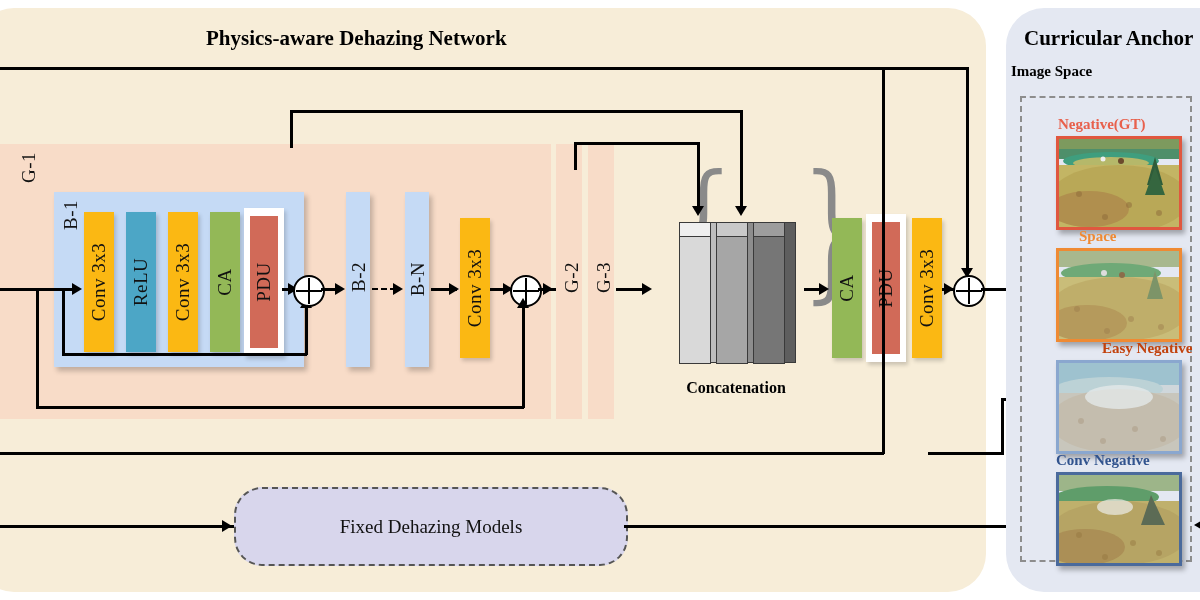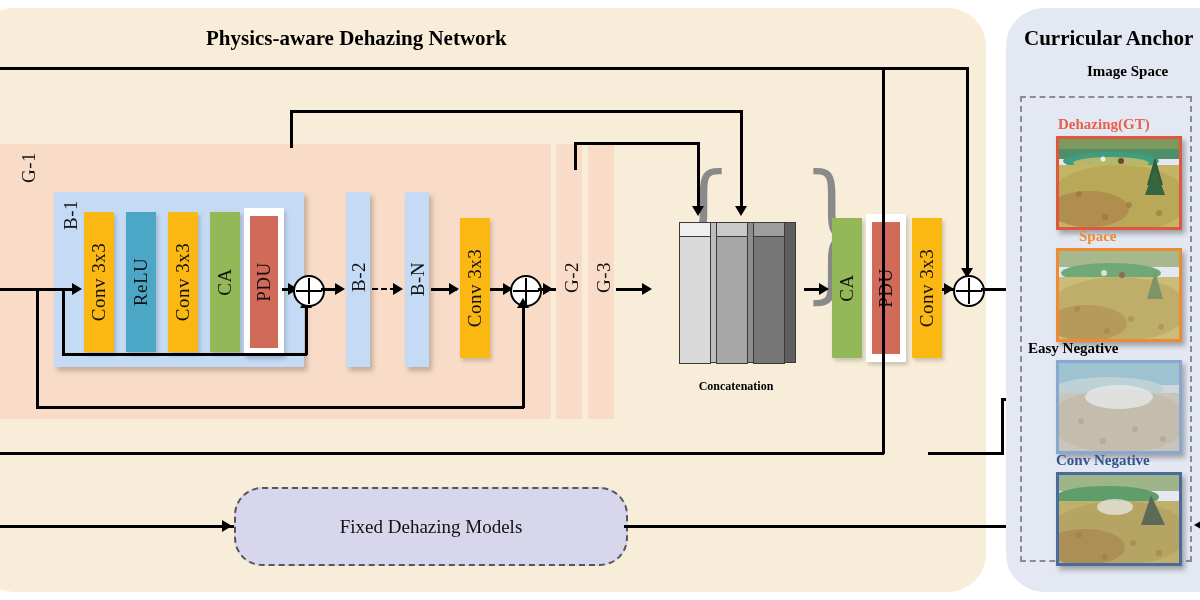--- a/index.html
+++ b/index.html
@@ -10,21 +10,21 @@
   
   .panel-left{position:absolute;left:-40px;top:8px;width:1010px;height:584px;
       background:#f7edd8;border-radius:38px;}
   .panel-right{position:absolute;left:990px;top:8px;width:250px;height:584px;
       background:#e4e8f2;border-radius:38px;}
 
   .panel-title{position:absolute;font-weight:bold;color:#000;
       font-family:"Liberation Serif","DejaVu Serif",serif;white-space:nowrap;}
   #title-left{left:190px;top:26px;font-size:21px;}
   #title-right{left:1008px;top:26px;font-size:21px;}
-  #subtitle-right{left:1071px;top:63px;font-size:15px;font-weight:bold;}
+  #subtitle-right{left:995px;top:63px;font-size:15px;font-weight:bold;}
 
   
   .group-g1{position:absolute;left:-60px;top:144px;width:595px;height:275px;
       background:#f8dcc8;}
   .group-g2{position:absolute;left:540px;top:144px;width:26px;height:275px;
       background:#f8dcc8;}
   .group-g3{position:absolute;left:572px;top:144px;width:26px;height:275px;
       background:#f8dcc8;}
 
   .blockbox{position:absolute;background:#c5daf5;
@@ -74,21 +74,21 @@
   .cuboid{position:absolute;}
   .cuboid .face{position:absolute;left:0;top:14px;width:100%;height:calc(100% - 14px);
       border:1.6px solid #3a3a3a;}
   .cuboid .top{position:absolute;left:0;top:0;width:100%;height:15px;
       border:1.6px solid #3a3a3a;transform-origin:bottom left;}
   .cuboid .side{position:absolute;right:-13px;top:0;width:14px;height:calc(100% - 1px);
       border:1.6px solid #3a3a3a;}
   .brace{position:absolute;color:#8a8a8a;font-size:150px;line-height:1;
       font-family:"DejaVu Sans",sans-serif;font-weight:300;}
   #concat-caption{position:absolute;left:650px;top:379px;width:140px;text-align:center;
-      font-size:12px;font-weight:bold;color:#000;}
+      font-size:16px;font-weight:bold;color:#000;}
 
   
   #fdm{position:absolute;left:218px;top:487px;width:390px;height:75px;
       background:#d8d6ec;border:2.4px dashed #555;border-radius:28px;
       display:flex;flex-direction:column;align-items:center;justify-content:center;
       font-size:19px;color:#111;line-height:1.25;}
 
   
   .dashcol{position:absolute;border:2.6px dashed #8d8d8d;}
   #dash-img{left:1004px;top:96px;width:168px;height:462px;}
@@ -257,21 +257,21 @@
   <div class="arrowR" style="left:996px;top:520px;"></div>
 
   <div class="panel-right"></div>
   <div class="panel-title" id="title-right">Curricular Anchor</div>
   <div class="panel-title" id="subtitle-right">Image Space</div>
 
   <div class="dashcol" id="dash-img"></div>
   <div class="dashcol" id="dash-feat"></div>
   <div class="dashcol" id="dash-feat2"></div>
 
-  <div class="imglabel" style="left:1042px;top:116px;color:#e8604c;">Dehazing(GT)</div>
+  <div class="imglabel" style="left:1042px;top:116px;color:#e8604c;">Negative(GT)</div>
   <div class="imgcard" style="left:1040px;top:136px;width:120px;height:88px;border:3px solid #e0573f;">
     <svg class="sky" viewBox="0 0 120 88" preserveAspectRatio="none">
       <rect x="0" y="0" width="120" height="14" fill="#7d9a5e"></rect>
       <rect x="0" y="10" width="120" height="10" fill="#4e8f6a"></rect>
       <ellipse cx="52" cy="22" rx="48" ry="9" fill="#3f9e7e"></ellipse>
       <ellipse cx="52" cy="24" rx="38" ry="6" fill="#b5b86a"></ellipse>
       <rect x="0" y="26" width="120" height="62" fill="#c3b564"></rect>
       <ellipse cx="60" cy="60" rx="70" ry="34" fill="#b9a857"></ellipse>
       <ellipse cx="30" cy="70" rx="40" ry="18" fill="#b08f4e"></ellipse>
       <path d="M96 18 L104 46 L88 46 Z" fill="#2f5c3a"></path>
@@ -300,21 +300,21 @@
       <circle cx="63" cy="24" r="3" fill="#8a6d4a"></circle>
       <g fill="#9c7c4c" opacity=".45">
         <circle cx="18" cy="58" r="3"></circle>
           <circle cx="72" cy="68" r="3"></circle>
         <circle cx="102" cy="76" r="3"></circle>
           <circle cx="48" cy="80" r="3"></circle>
       </g>
     </svg>
   </div>
 
-  <div class="imglabel" style="left:1012px;top:340px;color:#000000;">Easy Negative</div>
+  <div class="imglabel" style="left:1086px;top:340px;color:#c2410c;">Easy Negative</div>
   <div class="imgcard" style="left:1040px;top:360px;width:120px;height:88px;border:3px solid #8aa7cf;">
     <svg class="sky" viewBox="0 0 120 88" preserveAspectRatio="none">
       <rect x="0" y="0" width="120" height="88" fill="#cfd7db"></rect>
       <rect x="0" y="0" width="120" height="22" fill="#9ec2cf"></rect>
       <ellipse cx="50" cy="26" rx="54" ry="12" fill="#bcd2d6"></ellipse>
       <rect x="0" y="30" width="120" height="58" fill="#c8c6bc"></rect>
       <ellipse cx="60" cy="58" rx="70" ry="32" fill="#c4bdae"></ellipse>
       <ellipse cx="60" cy="34" rx="34" ry="12" fill="#e4e9e8" opacity=".8"></ellipse>
       <g fill="#a8967f" opacity=".45">
         <circle cx="22" cy="58" r="3"></circle>

